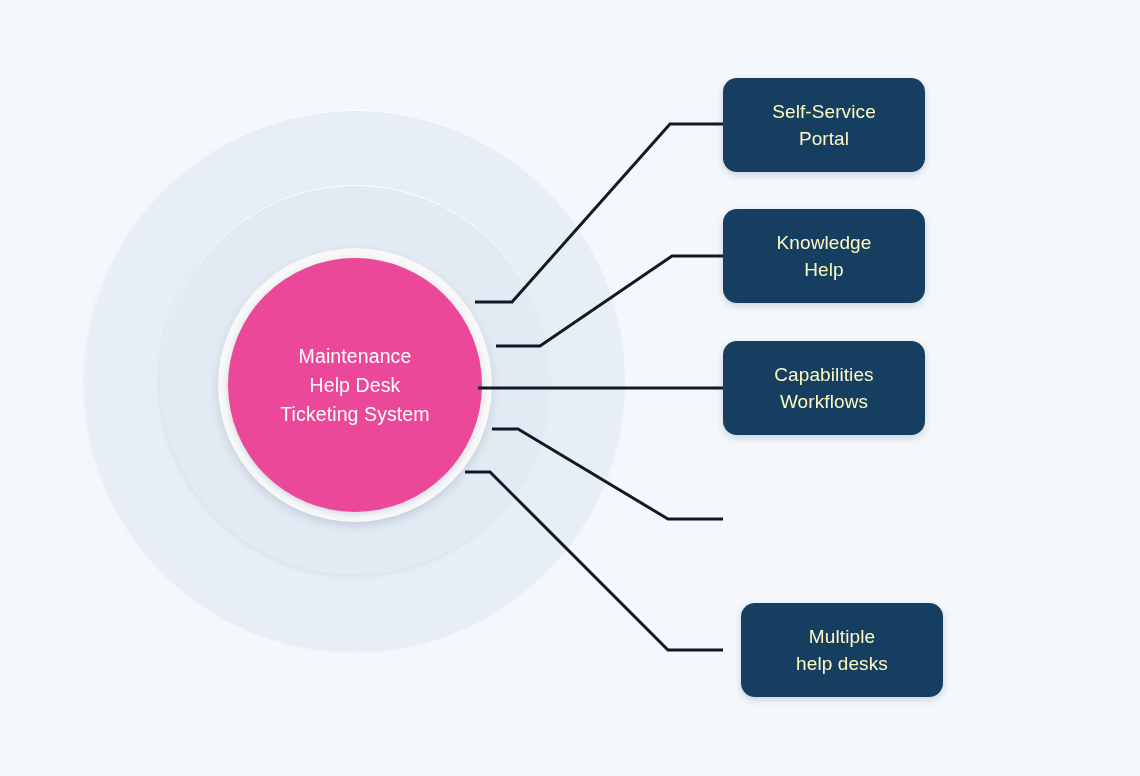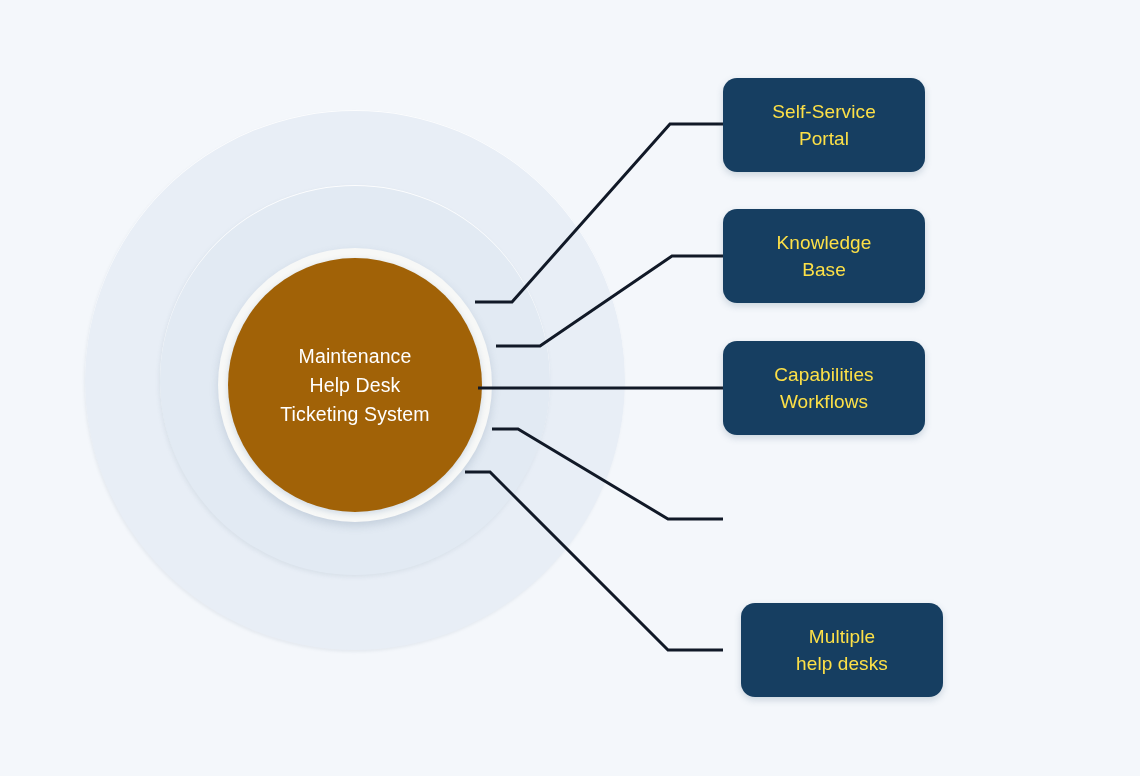--- a/index.html
+++ b/index.html
@@ -54,21 +54,21 @@
   }
 
   
   .core-circle {
     position: absolute;
     left: 228px;
     top: 258px;
     width: 254px;
     height: 254px;
     border-radius: 50%;
-    background: #a16207;
+    background: #ec4899;
     display: flex;
     align-items: center;
     justify-content: center;
     box-shadow: 0 2px 6px rgba(40,90,150,0.20);
   }
   .core-label {
     color: #ffffff;
     font-size: 19.5px;
     line-height: 29px;
     text-align: center;
@@ -100,21 +100,21 @@
     width: 202px;
     height: 94px;
     background: #163e61;
     border-radius: 14px;
     display: flex;
     align-items: center;
     justify-content: center;
     box-shadow: 0 3px 7px rgba(60,90,120,0.22);
   }
   .feature-label {
-    color: #fde047;
+    color: #fef9c3;
     font-size: 19px;
     line-height: 27px;
     text-align: center;
     white-space: pre-line;
     letter-spacing: 0.1px;
     padding: 0 10px;
   }
   .box-0 { top: 78px; }
   .box-1 { top: 209px; }
   .box-2 { top: 341px; }
@@ -143,21 +143,21 @@
     <polyline points="492,429 518,429 668,519 723,519"></polyline>
     <polyline points="465,472 490,472 668,650 723,650"></polyline>
   </svg>
 
   <div class="feature-box box-0">
     <div class="feature-label">Self-Service
 Portal</div>
   </div>
   <div class="feature-box box-1">
     <div class="feature-label">Knowledge
-Base</div>
+Help</div>
   </div>
   <div class="feature-box box-2">
     <div class="feature-label">Capabilities
 Workflows</div>
   </div>
   <div class="feature-box box-4">
     <div class="feature-label">Multiple
 help desks</div>
   </div>
 

